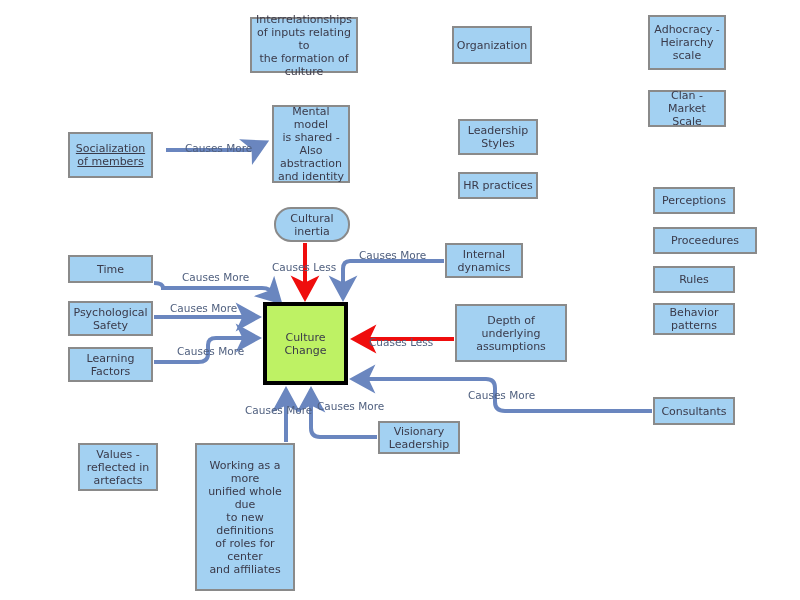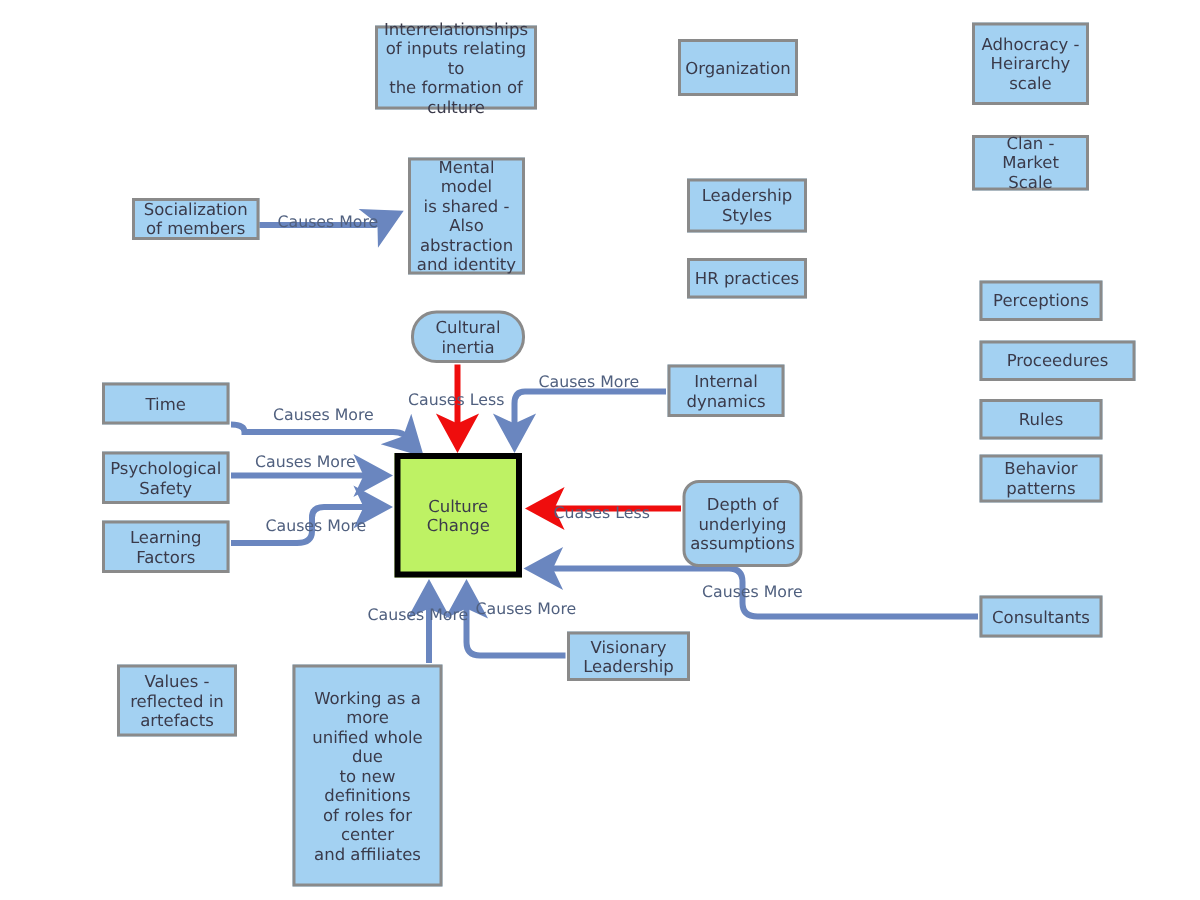--- a/index.html
+++ b/index.html
@@ -69,41 +69,41 @@
       <div class="node" style="left: 648px; top: 15px; width: 78px; height: 55px;">Adhocracy -
 Heirarchy
 scale</div>
       <div class="node" style="left: 648px; top: 90px; width: 78px; height: 37px;">Clan - Market
 Scale</div>
       <div class="node" style="left: 272px; top: 105px; width: 78px; height: 78px;">Mental model
 is shared -
 Also
 abstraction
 and identity</div>
-      <div class="node" style="left: 88px; top: 132px; width: 85px; height: 28px;">Socialization
+      <div class="node" style="left: 68px; top: 132px; width: 85px; height: 46px; text-decoration: underline;">Socialization
 of members</div>
       <div class="node" style="left: 458px; top: 119px; width: 80px; height: 36px;">Leadership
 Styles</div>
       <div class="node" style="left: 458px; top: 172px; width: 80px; height: 27px;">HR practices</div>
       <div class="node" style="left: 653px; top: 187px; width: 82px; height: 27px;">Perceptions</div>
       <div class="node" style="left: 653px; top: 227px; width: 104px; height: 27px;">Proceedures</div>
       <div class="node" style="left: 653px; top: 266px; width: 82px; height: 27px;">Rules</div>
       <div class="node" style="left: 653px; top: 303px; width: 82px; height: 32px;">Behavior
 patterns</div>
       <div class="node" style="left: 274px; top: 207px; width: 76px; height: 35px; border-radius: 17px;">Cultural
 inertia</div>
       <div class="node" style="left: 445px; top: 243px; width: 78px; height: 35px;">Internal
 dynamics</div>
       <div class="node" style="left: 68px; top: 255px; width: 85px; height: 28px;">Time</div>
       <div class="node" style="left: 68px; top: 301px; width: 85px; height: 35px;">Psychological
 Safety</div>
       <div class="node" style="left: 68px; top: 347px; width: 85px; height: 35px;">Learning
 Factors</div>
       <div class="node central" style="left: 263px; top: 302px; width: 85px; height: 83px;">Culture Change</div>
-      <div class="node" style="left: 455px; top: 320px; width: 80px; height: 58px; border-radius: 11px;">Depth of
+      <div class="node" style="left: 455px; top: 304px; width: 112px; height: 58px;">Depth of
 underlying
 assumptions</div>
       <div class="node" style="left: 653px; top: 397px; width: 82px; height: 28px;">Consultants</div>
       <div class="node" style="left: 378px; top: 421px; width: 82px; height: 33px;">Visionary
 Leadership</div>
       <div class="node" style="left: 78px; top: 443px; width: 80px; height: 48px;">Values -
 reflected in
 artefacts</div>
       <div class="node" style="left: 195px; top: 443px; width: 100px; height: 148px;">Working as a more
 unified whole due

